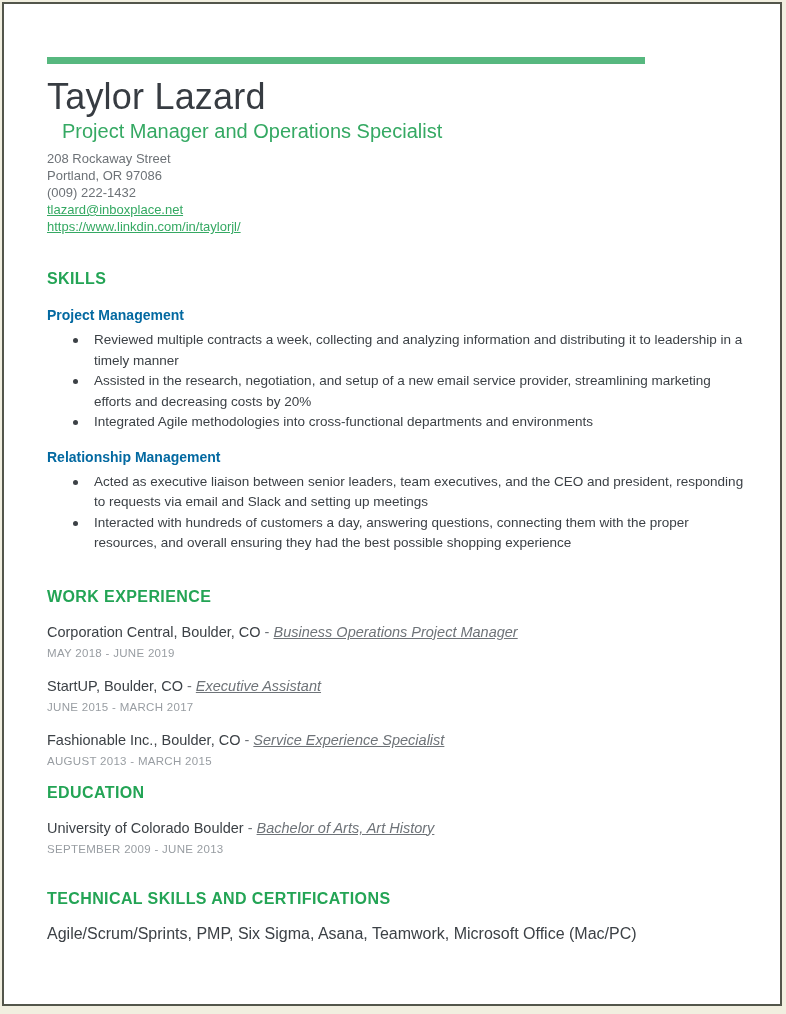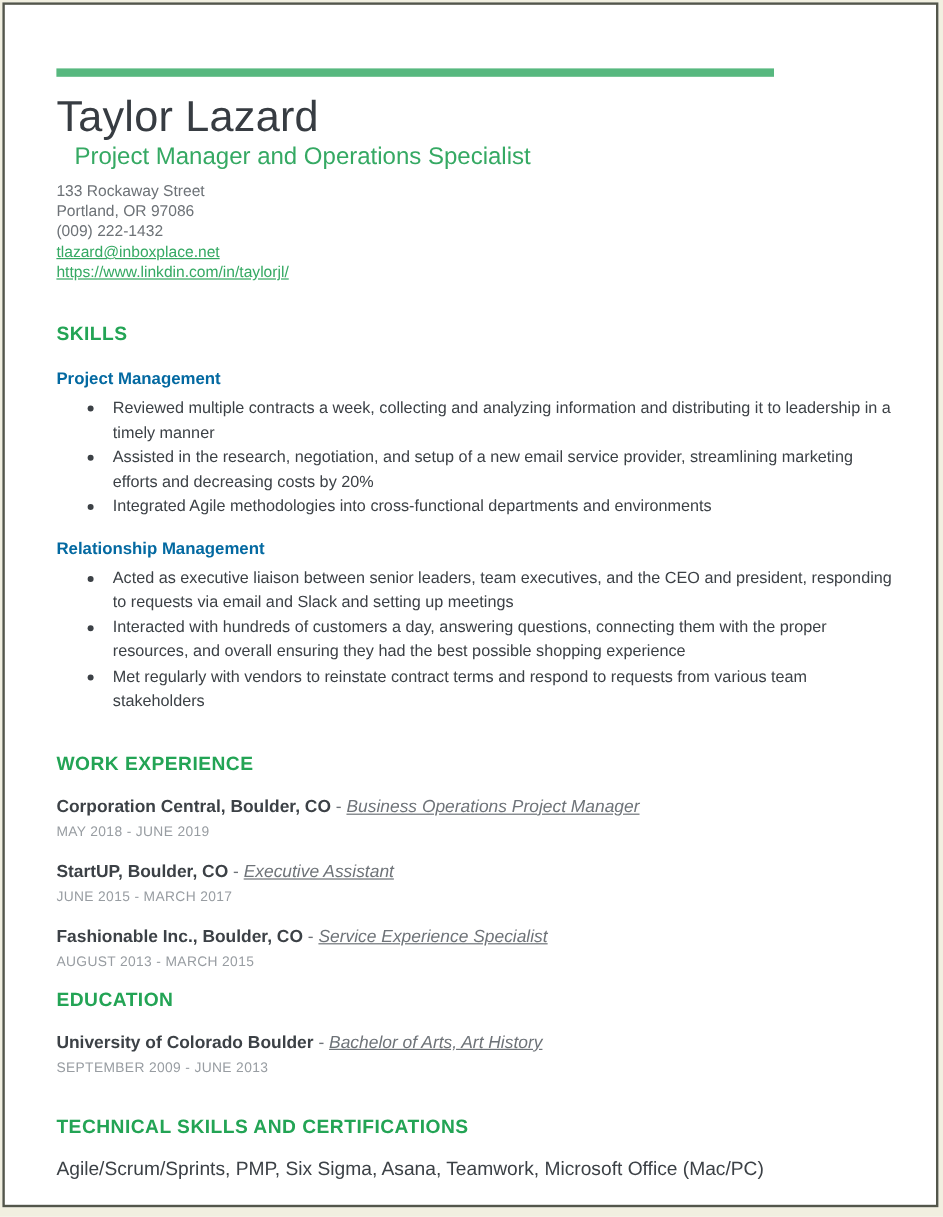--- a/index.html
+++ b/index.html
@@ -94,21 +94,21 @@
     height: 5px;
     border-radius: 50%;
     background: #3c4146;
   }
   .job { margin-top: 18px; }
   .job-title-line {
     font-size: 14.5px;
     line-height: 17px;
     color: #3c4146;
   }
-  .job-company { font-weight: 700; text-align: right; }
+  .job-company { font-weight: 400; text-align: right; }
   .job-dash { color: #6e7378; font-weight: 400; }
   .job-role {
     font-style: italic;
     font-weight: 400;
     color: #6e7378;
     text-decoration: underline;
   }
   .job-dates {
     margin-top: 6px;
     font-size: 11.5px;
@@ -128,21 +128,21 @@
 
 <div class="page">
   <div class="top-bar"></div>
 
   <div class="content">
 
     <div>
       <div class="name">Taylor Lazard</div>
       <div class="job-headline">Project Manager and Operations Specialist</div>
       <div class="contact">
-        <div>133 Rockaway Street</div>
+        <div>208 Rockaway Street</div>
         <div>Portland, OR 97086</div>
         <div>(009) 222-1432</div>
         <div><a>tlazard@inboxplace.net</a></div>
         <div><a>https://www.linkdin.com/in/taylorjl/</a></div>
       </div>
     </div>
 
     <div>
       <div class="section-heading sh-skills">SKILLS</div>
 
@@ -150,21 +150,20 @@
       <ul class="bullets">
         <li>Reviewed multiple contracts a week, collecting and analyzing information and distributing it to leadership in a timely manner</li>
         <li>Assisted in the research, negotiation, and setup of a new email service provider, streamlining marketing efforts and decreasing costs by 20%</li>
         <li>Integrated Agile methodologies into cross-functional departments and environments</li>
       </ul>
 
       <div class="group-title gt-second">Relationship Management</div>
       <ul class="bullets">
         <li>Acted as executive liaison between senior leaders, team executives, and the CEO and president, responding to requests via email and Slack and setting up meetings</li>
         <li>Interacted with hundreds of customers a day, answering questions, connecting them with the proper resources, and overall ensuring they had the best possible shopping experience</li>
-        <li>Met regularly with vendors to reinstate contract terms and respond to requests from various team stakeholders</li>
       </ul>
     </div>
 
     <div>
       <div class="section-heading sh-work">WORK EXPERIENCE</div>
 
       <div class="job">
         <div class="job-title-line">
           <span class="job-company">Corporation Central, Boulder, CO</span>
           <span class="job-dash">-</span>

